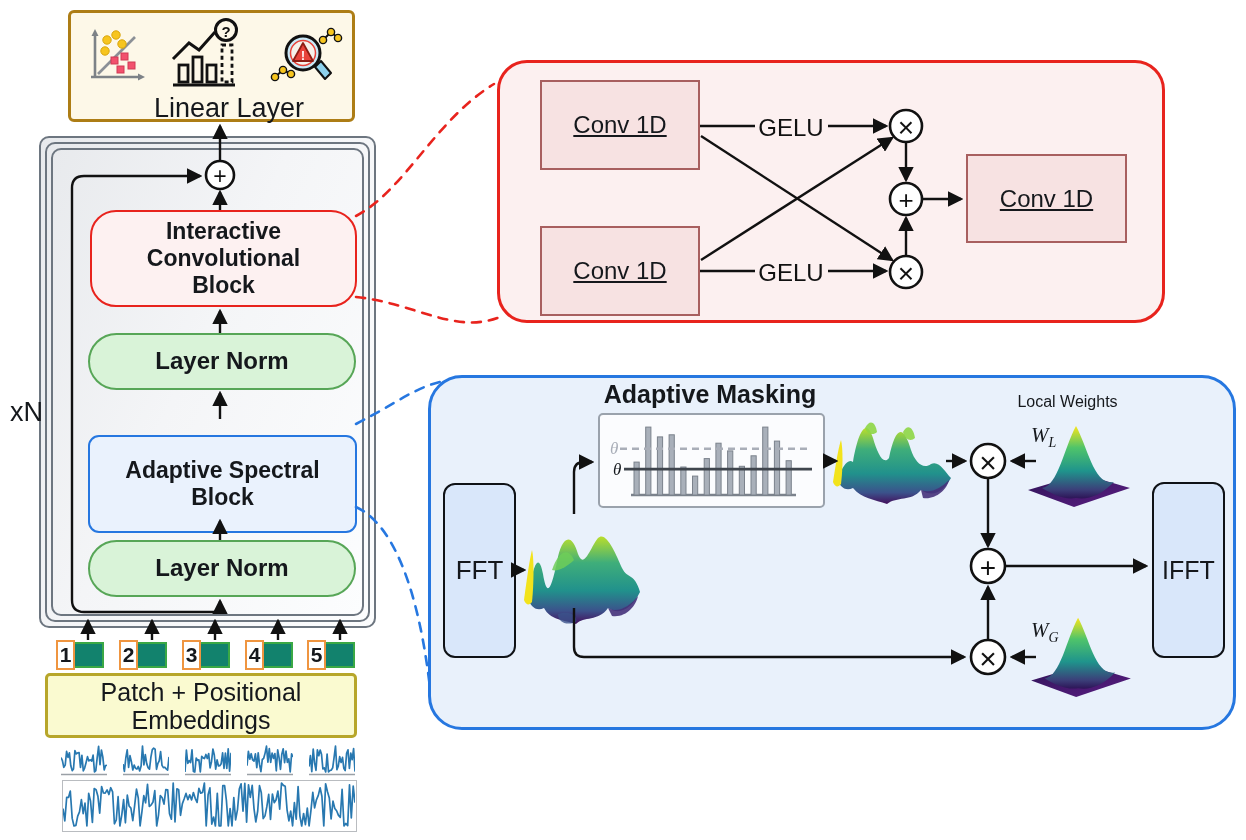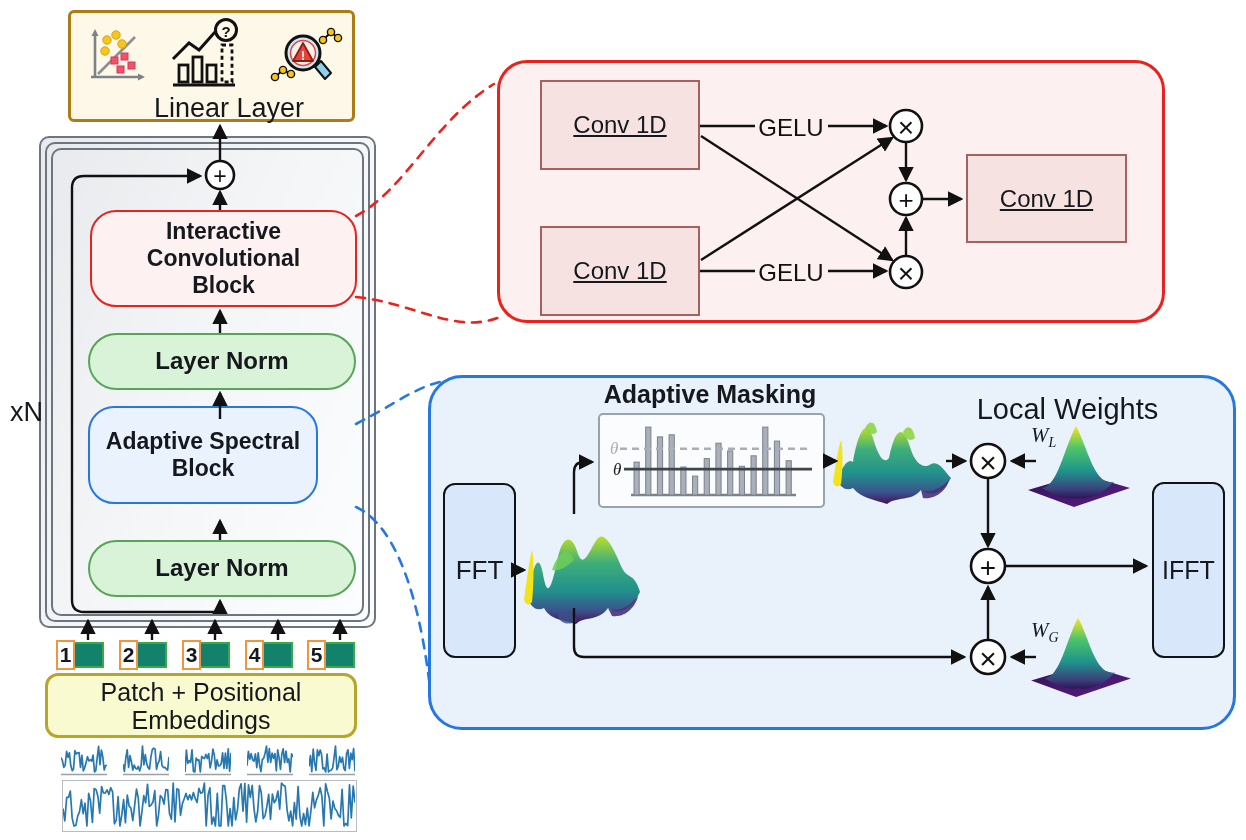--- a/index.html
+++ b/index.html
@@ -28,21 +28,21 @@
 
   .linearbox{background:var(--cream-fill);border:3px solid var(--gold-border);border-radius:6px;z-index:4;}
   .yellowbox{background:var(--yellow-fill);border:3px solid var(--yellow-border);border-radius:5px;
              font-size:25px;line-height:1.12;z-index:4;}
 
   .tok-num{background:#fff;border:2.5px solid var(--orange-border);font-weight:bold;
            font-size:21px;z-index:14;}
   .tok-sq{background:var(--teal-patch);border:2px solid var(--patch-green-border);z-index:13;}
 
   .maskbox{background:#fbfcfe;border:2px solid #9aa2ac;border-radius:5px;z-index:12;}
-  .sideLabel{font-size:29px;z-index:12;text-align:center;}
+  .sideLabel{font-size:16px;z-index:12;text-align:center;}
   .wlabel{font-family:"Liberation Serif",serif;font-style:italic;font-size:21px;z-index:14;text-align:center;}
   .wlabel sub{font-size:14px;}
 
   #overlay{position:absolute;left:0;top:0;z-index:50;pointer-events:none;}
   .ln-line{stroke:#111;stroke-width:2.4px;fill:none;}
   .dash-red{stroke:var(--red-accent);stroke-width:2.6px;fill:none;stroke-dasharray:9 8;stroke-linecap:round;}
   .dash-blue{stroke:var(--blue-accent);stroke-width:2.6px;fill:none;stroke-dasharray:9 8;stroke-linecap:round;}
   .opcirc{fill:#fff;stroke:#111;stroke-width:2.6px;}
   .optext{font-family:"Liberation Sans",sans-serif;fill:#111;text-anchor:middle;dominant-baseline:central;}
   .gelu{font-size:24px;fill:#111;text-anchor:middle;dominant-baseline:central;}
@@ -106,39 +106,39 @@
     </svg>
     <div class="abs" style="left:0;top:80px;width:316px;text-align:center;font-size:27px;">Linear Layer</div>
   </div>
 
   <div class="abs block icb flexc" style="left:90px;top:210px;width:267px;height:97px;">
     <div style="width:185px;">Interactive Convolutional Block</div>
   </div>
   <div class="abs block ln flexc" style="left:88px;top:333px;width:268px;height:57px;font-size:24px;">
     <div>Layer Norm</div>
   </div>
-  <div class="abs block asb flexc" style="left:88px;top:406px;width:230px;height:98px;">
+  <div class="abs block asb flexc" style="left:88px;top:435px;width:269px;height:98px;border-radius:11px;">
     <div style="width:205px;">Adaptive Spectral Block</div>
   </div>
   <div class="abs block ln flexc" style="left:88px;top:540px;width:268px;height:57px;font-size:24px;">
     <div>Layer Norm</div>
   </div>
 
   <div class="abs tok-num flexc" style="left:56px;top:640px;width:19px;height:30px;">1</div>
   <div class="abs tok-sq" style="left:73px;top:642px;width:31px;height:26px;"></div>
   <div class="abs tok-num flexc" style="left:119px;top:640px;width:19px;height:30px;">2</div>
   <div class="abs tok-sq" style="left:136px;top:642px;width:31px;height:26px;"></div>
   <div class="abs tok-num flexc" style="left:182px;top:640px;width:19px;height:30px;">3</div>
   <div class="abs tok-sq" style="left:199px;top:642px;width:31px;height:26px;"></div>
   <div class="abs tok-num flexc" style="left:245px;top:640px;width:19px;height:30px;">4</div>
   <div class="abs tok-sq" style="left:262px;top:642px;width:31px;height:26px;"></div>
   <div class="abs tok-num flexc" style="left:307px;top:640px;width:19px;height:30px;">5</div>
   <div class="abs tok-sq" style="left:324px;top:642px;width:31px;height:26px;"></div>
 
-  <div class="abs yellowbox flexc" style="left:45px;top:673px;width:312px;height:65px;border-radius:13px;">
+  <div class="abs yellowbox flexc" style="left:45px;top:673px;width:312px;height:65px;">
     <div style="width:272px;">Patch + Positional Embeddings</div>
   </div>
 
   <svg class="abs decor" style="left:61px;top:744px;" width="46" height="32" viewBox="0 0 46 32">
       <polyline points="0.0,13.6 1.4,16.6 2.8,23.3 4.2,21.1 5.6,7.4 7.0,13.4 8.4,8.8 9.8,21.8 11.2,26.6 12.5,25.0 13.9,6.7 15.3,9.9 16.7,8.8 18.1,8.7 19.5,23.4 20.9,11.3 22.3,26.8 23.7,23.8 25.1,18.5 26.5,12.7 27.9,16.9 29.3,15.9 30.7,17.1 32.1,11.2 33.5,28.0 34.8,26.6 36.2,13.6 37.6,2.4 39.0,20.7 40.4,6.0 41.8,12.8 43.2,26.0 44.6,21.6 46.0,21.2" class="wave" stroke-width="1.7"></polyline>
       <line x1="0" y1="30.5" x2="46" y2="30.5" stroke="#9aa0a6" stroke-width="1.5"></line>
     </svg>
   <svg class="abs decor" style="left:123px;top:744px;" width="46" height="32" viewBox="0 0 46 32">
       <polyline points="0.0,20.1 1.4,27.4 2.8,14.0 4.2,5.8 5.6,23.5 7.0,11.7 8.4,17.7 9.8,26.0 11.2,21.1 12.5,24.3 13.9,25.1 15.3,22.5 16.7,27.0 18.1,22.1 19.5,2.0 20.9,20.9 22.3,10.7 23.7,19.6 25.1,23.6 26.5,25.2 27.9,13.2 29.3,5.6 30.7,4.2 32.1,5.1 33.5,25.3 34.8,19.7 36.2,16.9 37.6,7.6 39.0,21.4 40.4,23.6 41.8,23.2 43.2,24.9 44.6,26.1 46.0,12.9" class="wave" stroke-width="1.7"></polyline>
       <line x1="0" y1="30.5" x2="46" y2="30.5" stroke="#9aa0a6" stroke-width="1.5"></line>

